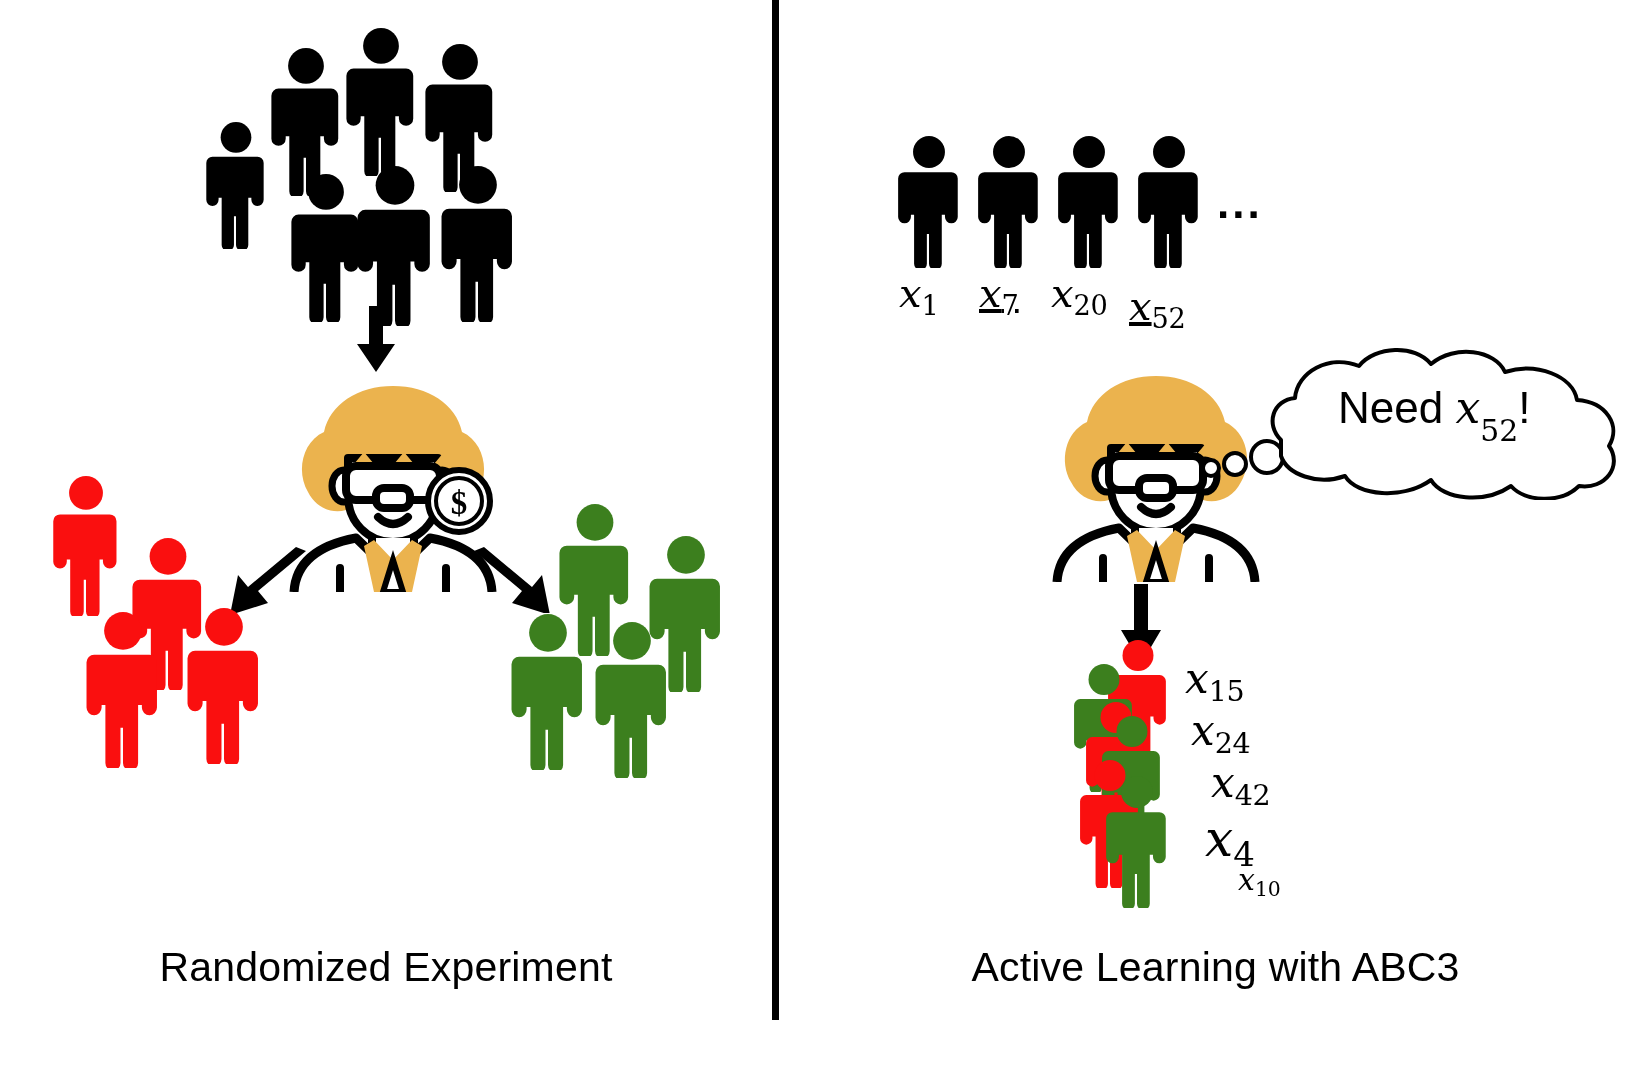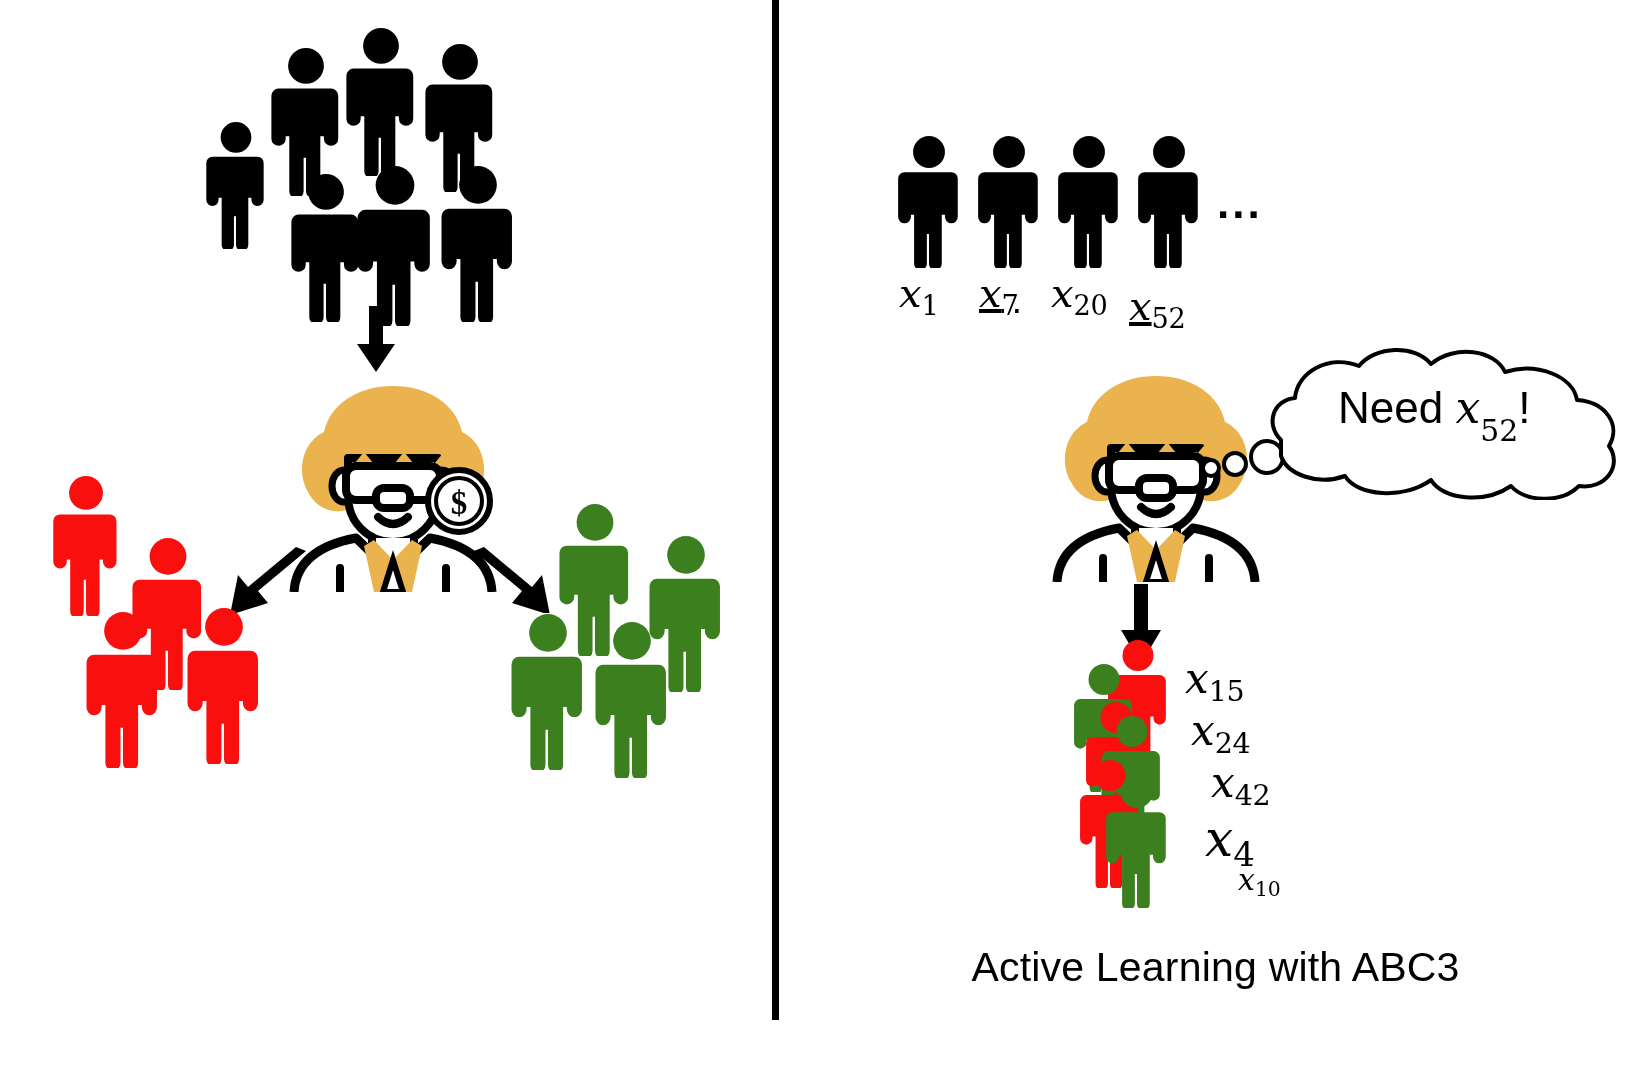--- a/index.html
+++ b/index.html
@@ -271,20 +271,21 @@
     </div>
     <div class="person" style="left:594px; top:622px; width:76px; height:156px;">
       <svg viewBox="0 0 60 124">
           <g fill="#3C7F1E">
             <circle cx="30" cy="15" r="15"></circle>
             <path d="M9 34 h42 a6 6 0 0 1 6 6 v36 a6 6 0 0 1 -12 0 v-2 h-3 v46 a6 6 0 0 1 -12 0 v-28 h-2 v28 a6 6 0 0 1 -12 0 v-46 h-3 v2 a6 6 0 0 1 -12 0 v-36 a6 6 0 0 1 6 -6 z"></path>
           </g>
         </svg>
     </div>
 
+    <div class="caption" style="top:944px;">Randomized Experiment</div>
   </div>
 
   <div class="panel" id="panel-right">
 
     <div class="person" style="left:118px; top:136px; width:64px; height:132px;">
       <svg viewBox="0 0 60 124">
           <g fill="#000000">
             <circle cx="30" cy="15" r="15"></circle>
             <path d="M9 34 h42 a6 6 0 0 1 6 6 v36 a6 6 0 0 1 -12 0 v-2 h-3 v46 a6 6 0 0 1 -12 0 v-28 h-2 v28 a6 6 0 0 1 -12 0 v-46 h-3 v2 a6 6 0 0 1 -12 0 v-36 a6 6 0 0 1 6 -6 z"></path>
           </g>

